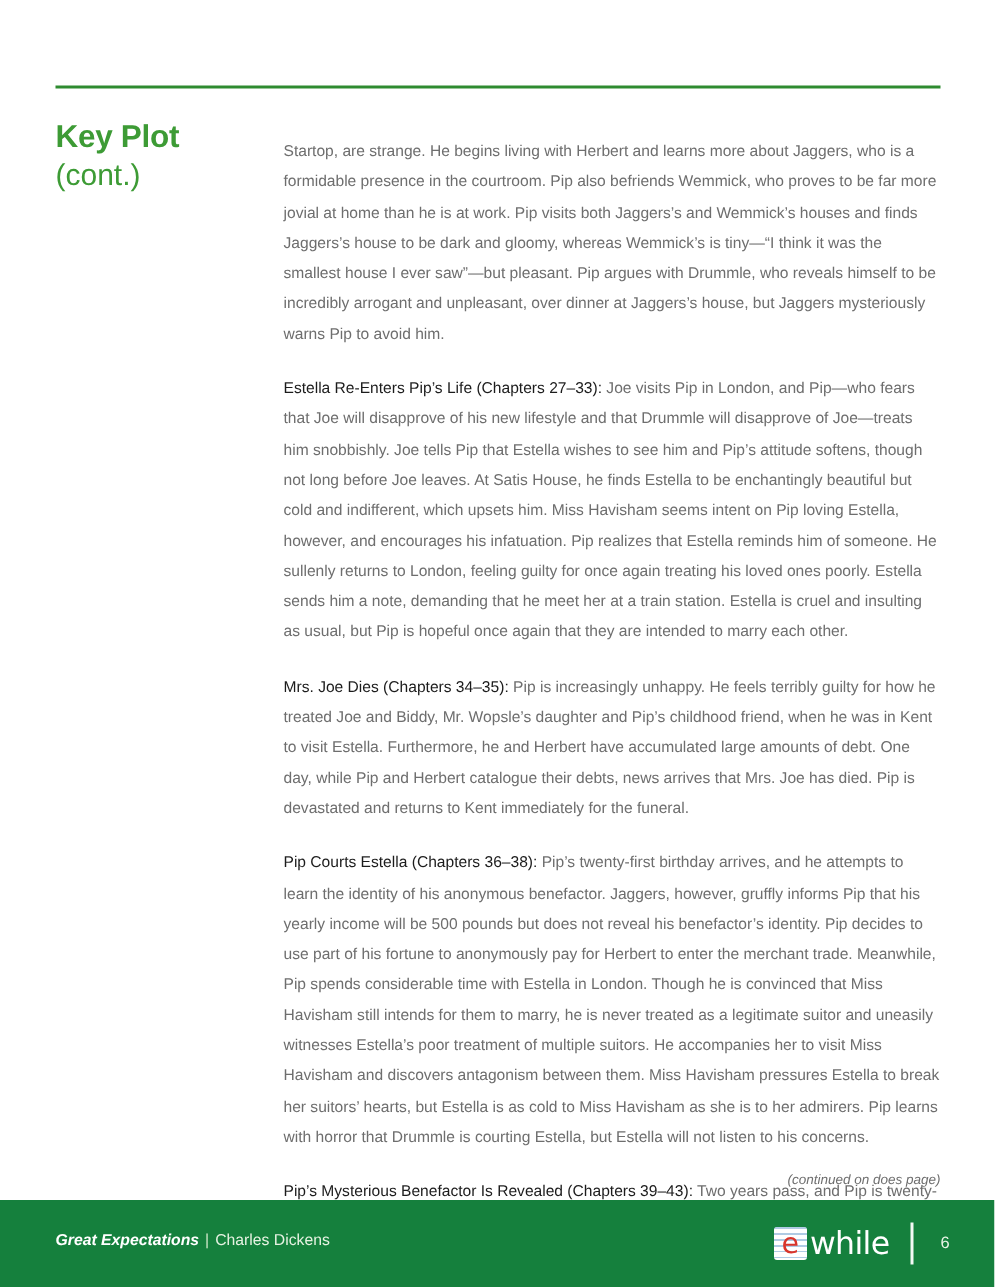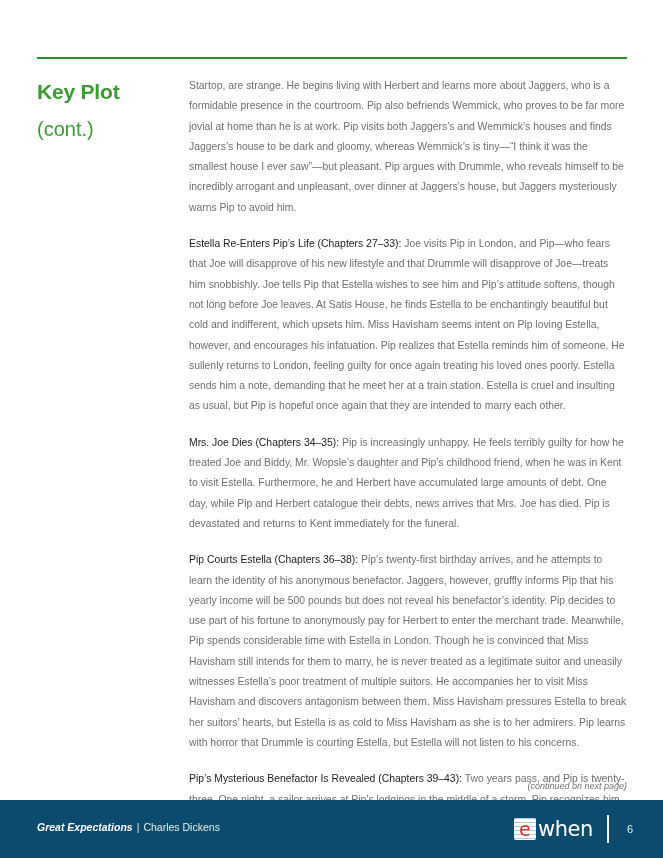--- a/index.html
+++ b/index.html
@@ -42,36 +42,36 @@
   .side-title .st-main {
     display: block;
     font-size: 21px;
     font-weight: bold;
     letter-spacing: -0.2px;
   }
   .side-title .st-sub {
     display: block;
     font-size: 20px;
     font-weight: normal;
-    margin-top: 13px;
+    margin-top: 1px;
   }
 
   
   .body-col {
     position: absolute;
     left: 189px;
     top: 76px;
     width: 438px;
   }
   .para {
     font-size: 10.4px;
     line-height: 20.3px;
     color: #6e6e6e;
     text-align: left;
-    margin: 0 0 16px 0;
+    margin: 16px 0 16px 0;
   }
   .para:last-child { margin-bottom: 0; }
   .para b {
     color: #1c1c1c;
     font-weight: normal;
   }
 
   
   .continued {
     position: absolute;
@@ -82,21 +82,21 @@
     color: #6e6e6e;
   }
 
   
   .footer {
     position: absolute;
     left: 0;
     bottom: 0;
     width: 663px;
     height: 58px;
-    background: #0c4a6e;
+    background: #15803d;
   }
   .footer-title {
     position: absolute;
     left: 37px;
     top: 21px;
     font-size: 10.5px;
     color: #ffffff;
     white-space: nowrap;
   }
   .footer-title .ft-book {
@@ -197,33 +197,33 @@
       <b>Mrs. Joe Dies (Chapters 34–35):</b><span> Pip is increasingly unhappy. He feels terribly guilty for how he treated Joe and Biddy, Mr. Wopsle’s daughter and Pip’s childhood friend, when he was in Kent to visit Estella. Furthermore, he and Herbert have accumulated large amounts of debt. One day, while Pip and Herbert catalogue their debts, news arrives that Mrs. Joe has died. Pip is devastated and returns to Kent immediately for the funeral.</span>
     </p>
     <p class="para">
       <b>Pip Courts Estella (Chapters 36–38):</b><span> Pip’s twenty-first birthday arrives, and he attempts to learn the identity of his anonymous benefactor. Jaggers, however, gruffly informs Pip that his yearly income will be 500 pounds but does not reveal his benefactor’s identity. Pip decides to use part of his fortune to anonymously pay for Herbert to enter the merchant trade. Meanwhile, Pip spends considerable time with Estella in London. Though he is convinced that Miss Havisham still intends for them to marry, he is never treated as a legitimate suitor and uneasily witnesses Estella’s poor treatment of multiple suitors. He accompanies her to visit Miss Havisham and discovers antagonism between them. Miss Havisham pressures Estella to break her suitors’ hearts, but Estella is as cold to Miss Havisham as she is to her admirers. Pip learns with horror that Drummle is courting Estella, but Estella will not listen to his concerns.</span>
     </p>
     <p class="para">
       <b>Pip’s Mysterious Benefactor Is Revealed (Chapters 39–43):</b><span> Two years pass, and Pip is twenty-three. One night, a sailor arrives at Pip’s lodgings in the middle of a storm. Pip recognizes him as the convict he helped so long ago. The convict reveals that he left England and made his fortune as a sheep farmer in Australia. He remembered Pip’s kindness and decided to use his fortune to make Pip a gentleman. Pip is horrified to realize that, because Miss Havisham is not his benefactor, he was never considered a legitimate</span>
     </p>
   </div>
 
-  <div class="continued">(continued on next page)</div>
+  <div class="continued">(continued on does page)</div>
 
   <div class="footer">
     <div class="footer-title">
       <span class="ft-book">Great Expectations</span><span class="ft-sep">|</span><span class="ft-author">Charles Dickens</span>
     </div>
 
     <div class="footer-right">
       <div class="logo">
         <span class="logo-mark">
           <span class="rules"></span>
           <span class="e">e</span>
         </span>
-        <span class="logo-word">when</span>
+        <span class="logo-word">while</span>
       </div>
       <div class="logo-divider"></div>
       <div class="page-num">6</div>
     </div>
   </div>
 
 </div>
 
 </body></html>

